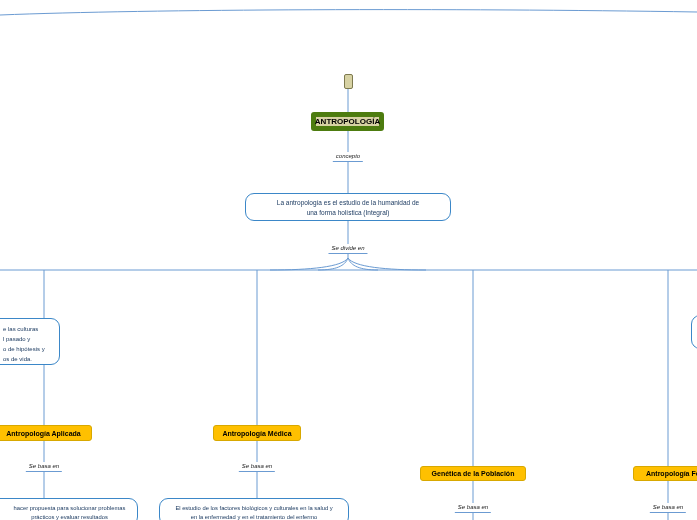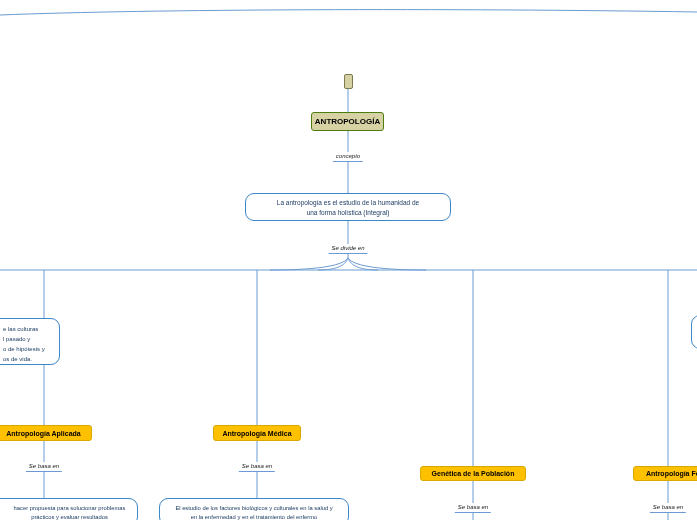--- a/index.html
+++ b/index.html
@@ -10,21 +10,21 @@
     background:#ffffff;
     font-family:"Liberation Sans", sans-serif;
   }
   .edges{position:absolute;left:0;top:0;z-index:0;}
   .node,.link-label,.def-box{position:absolute;z-index:2;box-sizing:border-box;}
   .mini-node{
     position:absolute;z-index:2;
     background:#d7d2a4;border:1px solid #7e7a4f;border-radius:2px;
   }
   .root-node{
-    background:#d7d2a4;border:1px solid #4d7c0f;border-radius:3px;
+    background:#d7d2a4;border:5px solid #4d7c0f;border-radius:3px;
     display:flex;align-items:center;justify-content:center;
     font-weight:bold;font-size:8px;color:#000;white-space:nowrap;
   }
   .gold-node{
     position:absolute;z-index:2;box-sizing:border-box;
     background:#ffc000;border:1px solid #d8a800;border-radius:3px;
     display:flex;align-items:center;justify-content:center;
     font-weight:bold;font-size:7px;color:#000;white-space:nowrap;
   }
   .link-label{

